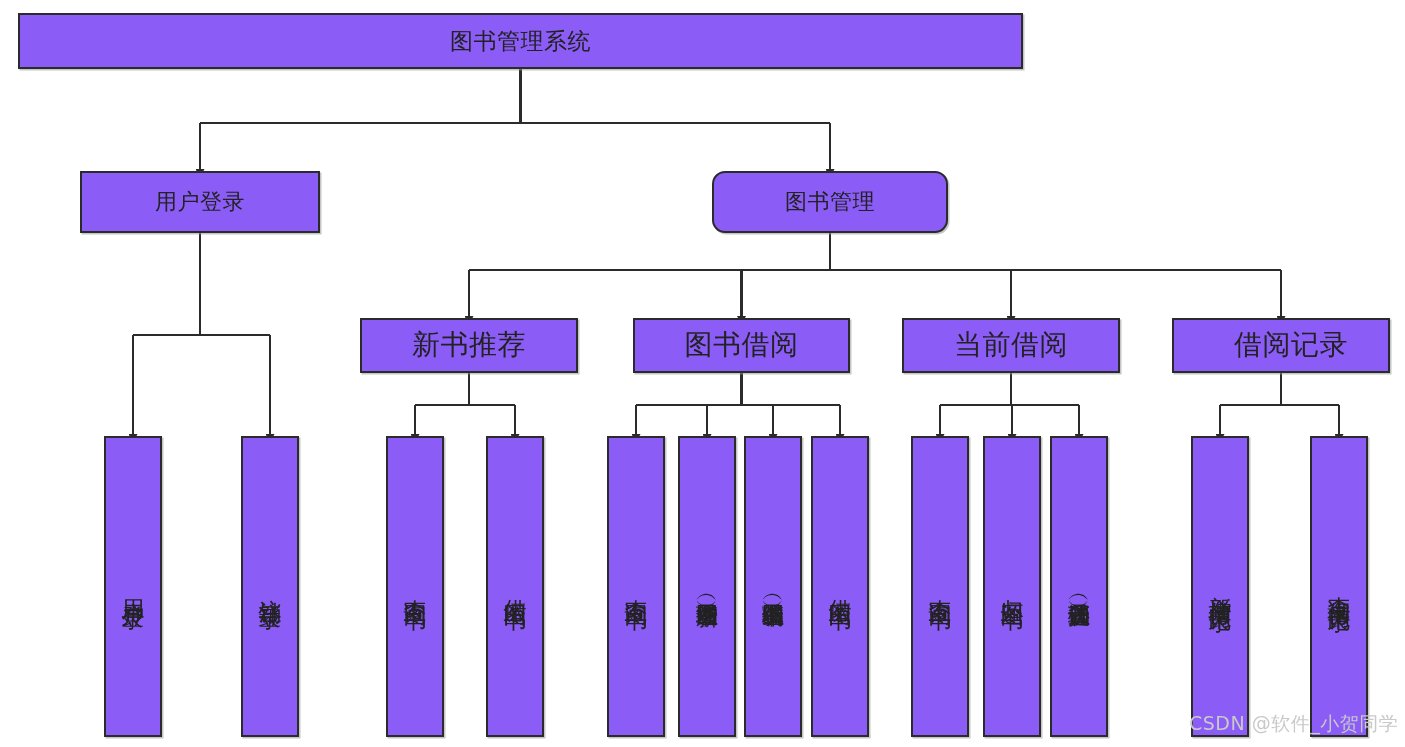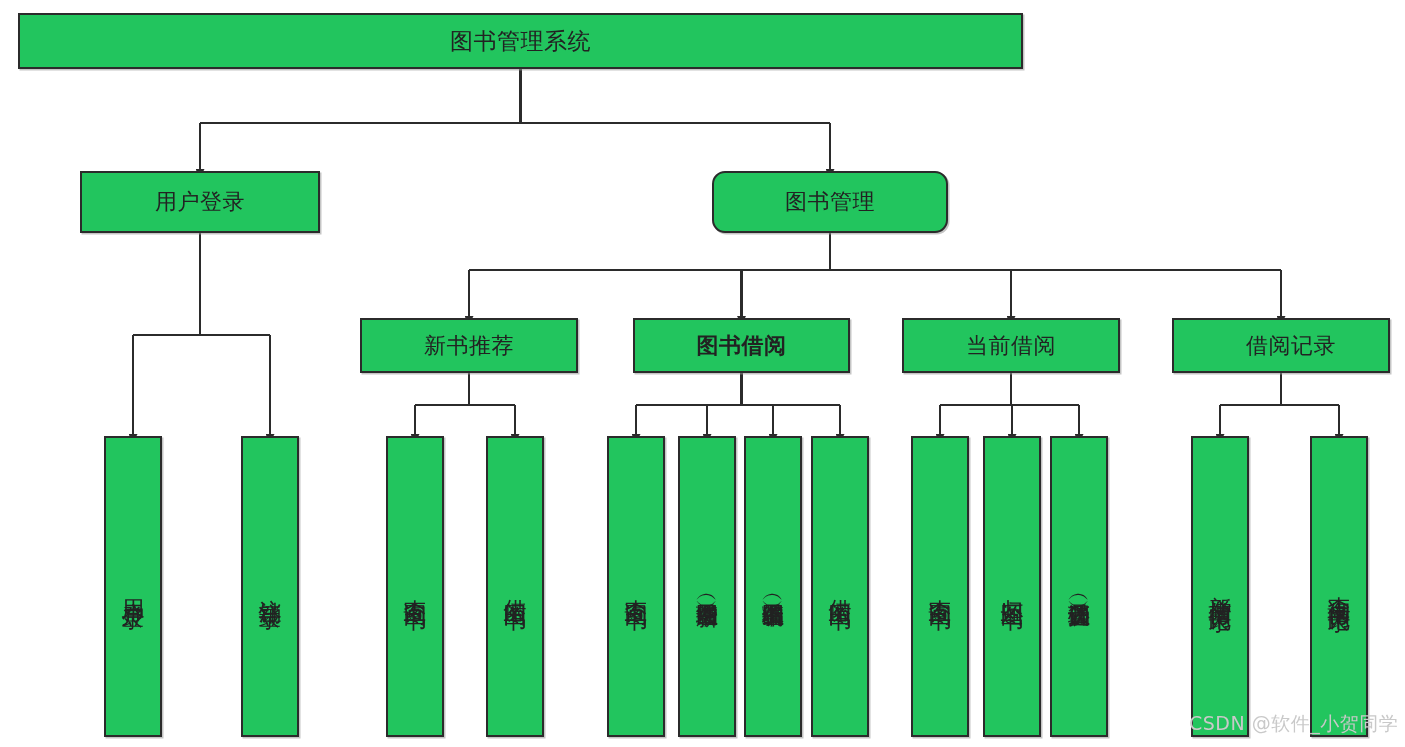--- a/index.html
+++ b/index.html
@@ -18,39 +18,39 @@
   #diagram-svg {
     position: absolute;
     left: 0;
     top: 0;
     width: 1405px;
     height: 747px;
   }
   .node-box {
     position: absolute;
     box-sizing: border-box;
-    background: #22c55e;
+    background: #8b5cf6;
     border: 2px solid #2b2b2b;
     box-shadow: 1.5px 1.5px 0 0 rgba(150,150,150,0.55);
     display: flex;
     align-items: center;
     justify-content: center;
     overflow: hidden;
   }
   .node-label {
     color: #222222;
     letter-spacing: 0.5px;
     text-align: center;
     line-height: 1.15;
     white-space: nowrap;
   }
   
   .level-0 .node-label { font-size: 23px; }
   .level-1 .node-label { font-size: 22px; }
-  .level-2 .node-label { font-size: 22px; }
+  .level-2 .node-label { font-size: 28px; }
   
   .leaf .node-label {
     writing-mode: vertical-rl;
     text-orientation: upright;
     white-space: nowrap;
     letter-spacing: 3px;
     font-size: 23px;
     line-height: 1;
   }
   .leaf.tight .node-label {
@@ -120,21 +120,21 @@
       </div>
       <div class="node-box level-1" style="left: 80px; top: 171px; width: 240px; height: 62px;">
         <span class="node-label">用户登录</span>
       </div>
       <div class="node-box level-1" style="left: 712px; top: 171px; width: 236px; height: 62px; border-radius: 13px;">
         <span class="node-label">图书管理</span>
       </div>
       <div class="node-box level-2" style="left: 360px; top: 318px; width: 218px; height: 55px;">
         <span class="node-label">新书推荐</span>
       </div>
-      <div class="node-box level-2" style="left: 633px; top: 318px; width: 217px; height: 55px; font-weight: bold;">
+      <div class="node-box level-2" style="left: 633px; top: 318px; width: 217px; height: 55px;">
         <span class="node-label">图书借阅</span>
       </div>
       <div class="node-box level-2" style="left: 902px; top: 318px; width: 218px; height: 55px;">
         <span class="node-label">当前借阅</span>
       </div>
       <div class="node-box level-2" style="left: 1172px; top: 318px; width: 218px; height: 55px; padding-left: 20px;">
         <span class="node-label">借阅记录</span>
       </div>
       <div class="node-box level-3 leaf" style="left: 104px; top: 436px; width: 58px; height: 301px;">
         <span class="node-label">用户登录</span>

